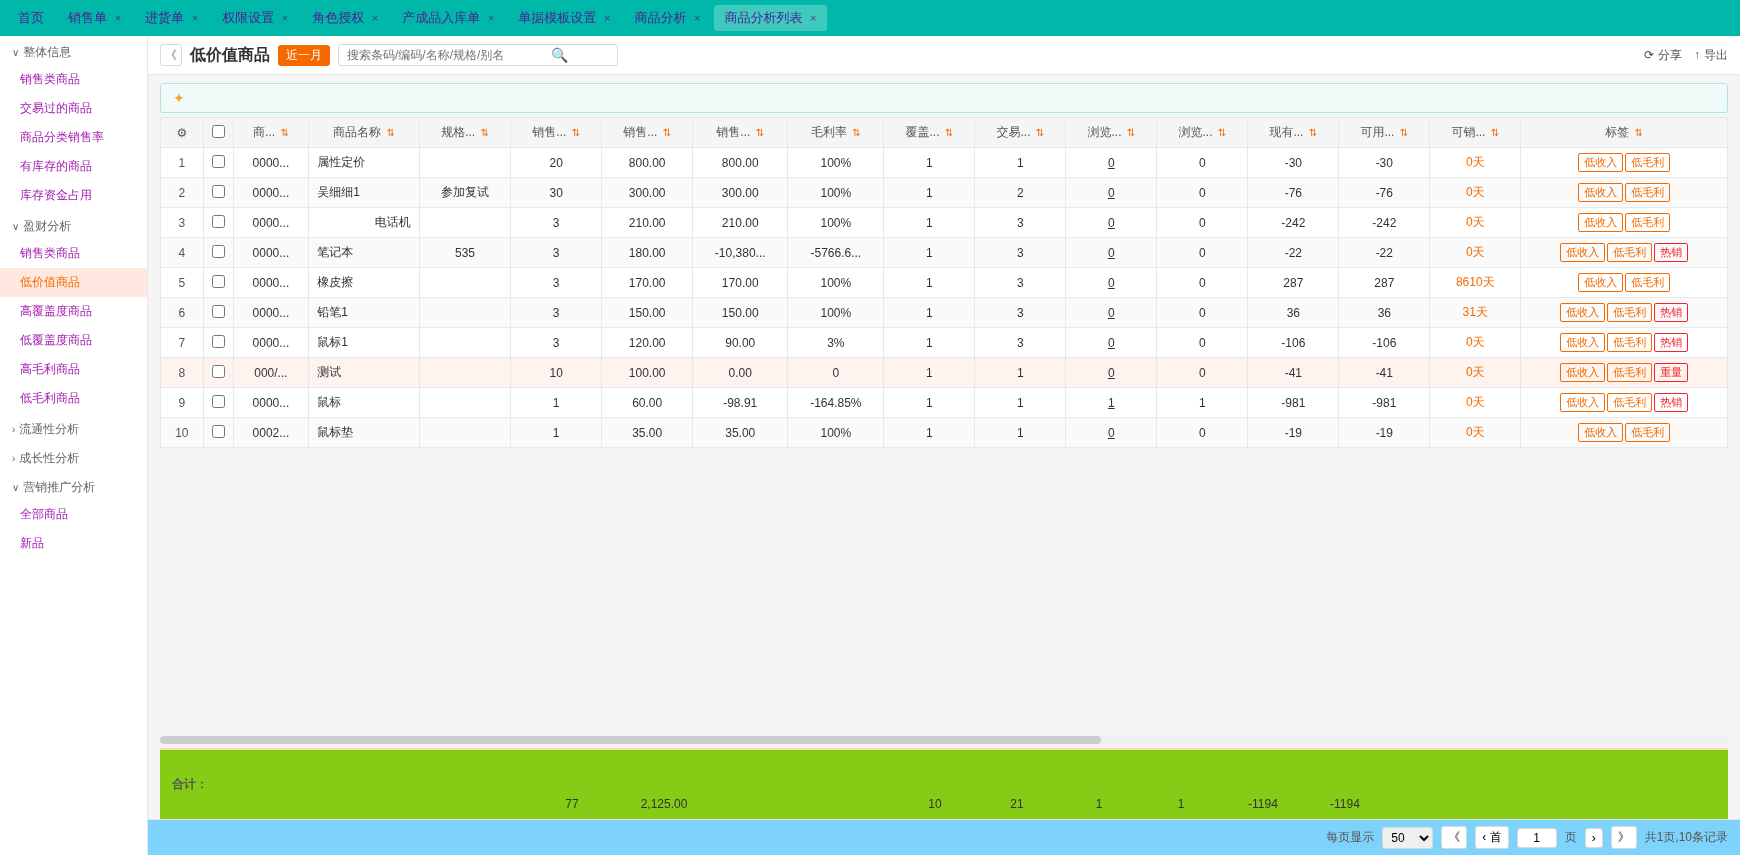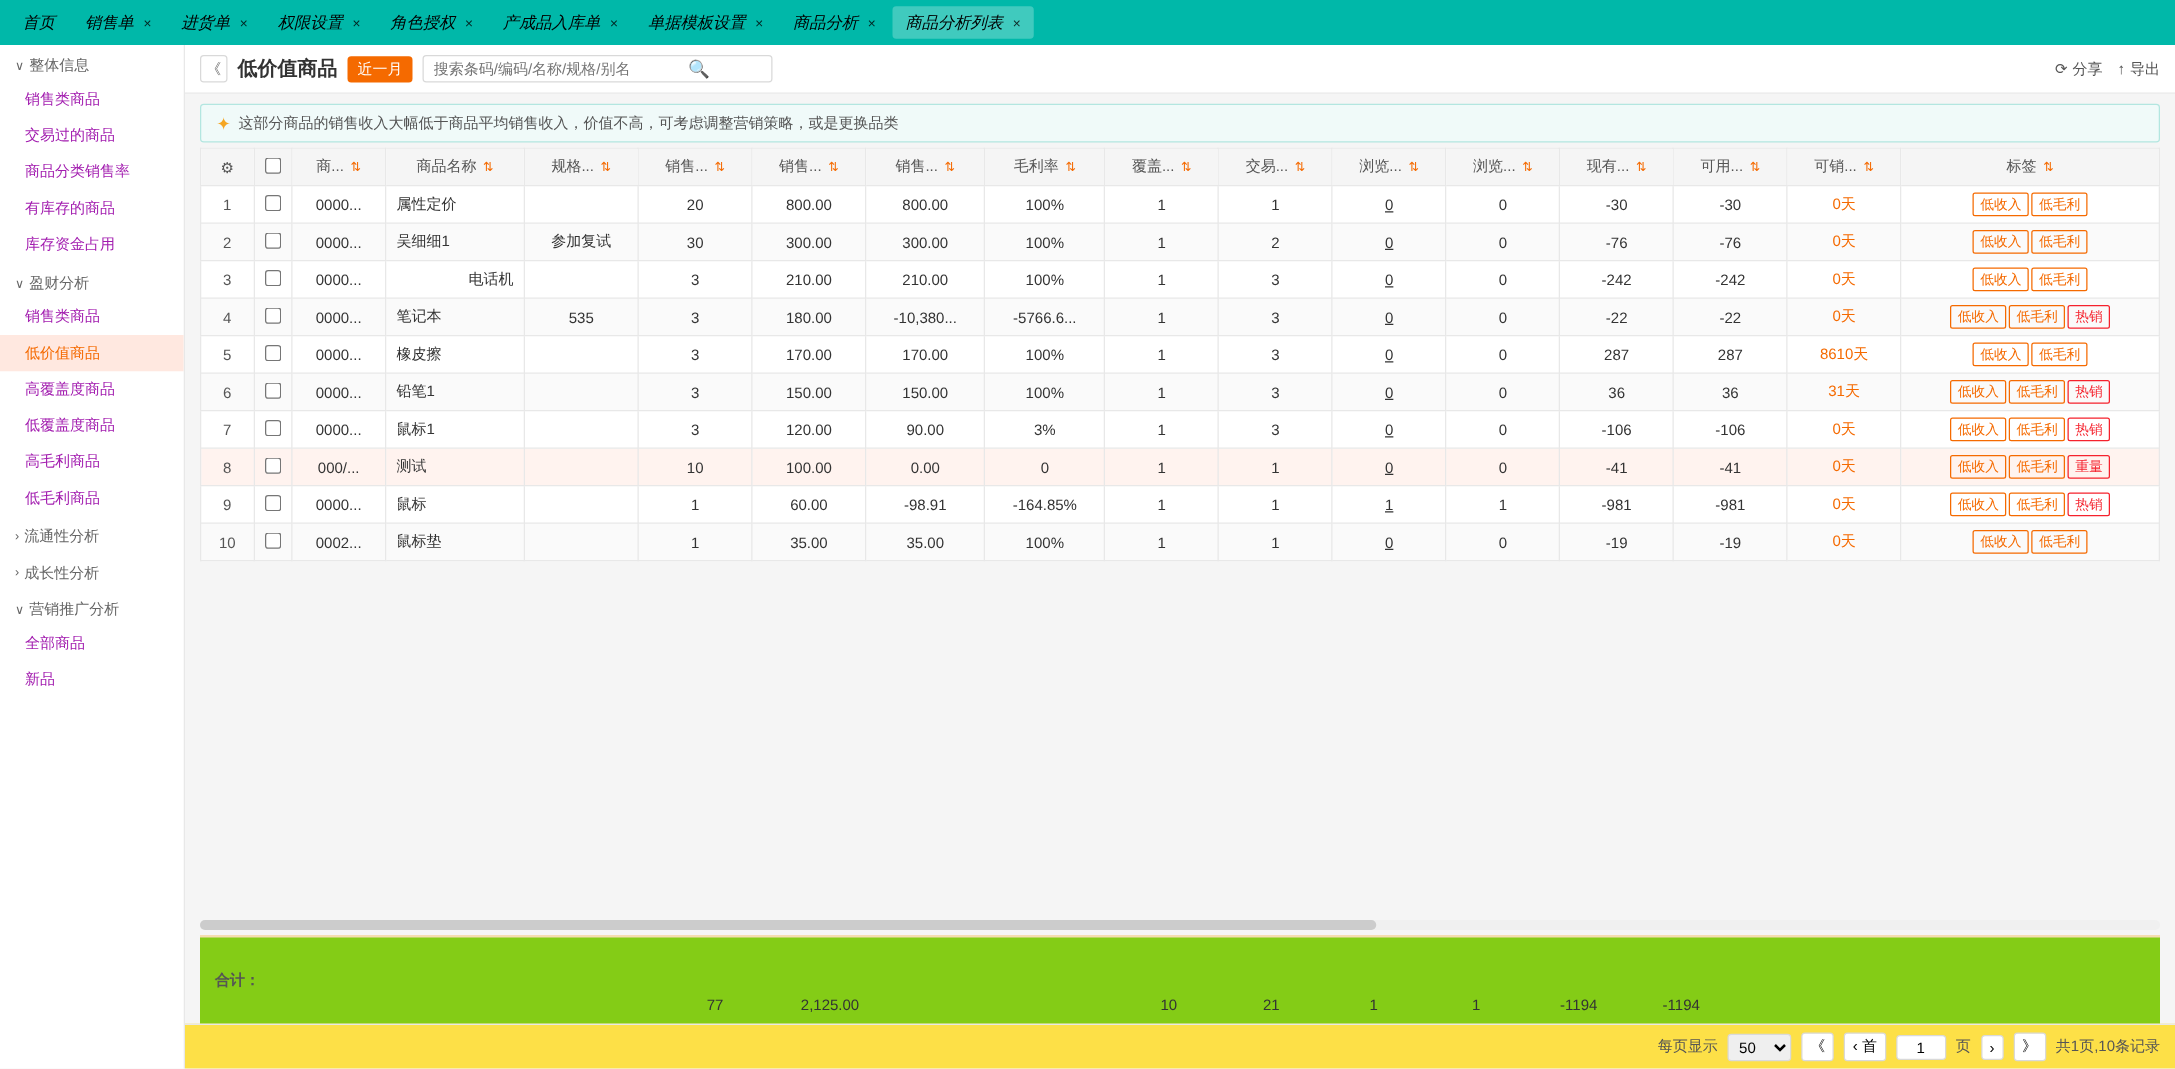--- a/index.html
+++ b/index.html
@@ -8,27 +8,26 @@
     
     .top-nav {
       display: flex;
       align-items: center;
       background: #00b8a9;
       height: 36px;
       padding: 0 8px;
       gap: 4px;
     }
     .nav-item {
-      color: #000000;
+      color: #4c1d95;
       padding: 4px 10px;
       cursor: pointer;
       border-radius: 3px;
       white-space: nowrap;
       font-size: 13px;
-      font-style: italic;
     }
     .nav-item.active { background: rgba(255,255,255,0.25); }
     .nav-item .close-x { margin-left: 4px; opacity: 0.8; font-size: 11px; }
 
     
     .main-layout {
       display: flex;
       height: calc(855px - 36px);
     }
 
@@ -214,21 +213,21 @@
       padding: 0 8px;
       text-align: center;
     }
 
     
     .pagination-bar {
       display: flex;
       align-items: center;
       justify-content: flex-end;
       padding: 6px 12px;
-      background: #fde047;
+      background: #7dd3fc;
       border-top: 1px solid #e8e8e8;
       gap: 8px;
       font-size: 12px;
       color: #555;
     }
     .page-select {
       border: 1px solid #d9d9d9;
       border-radius: 3px;
       padding: 2px 4px;
       font-size: 12px;
@@ -342,21 +341,20 @@
         </div>
         <div class="action-btn">
           <span>↑</span>
           <span>导出</span>
         </div>
       </div>
     </div>
 
     <div class="notice-bar">
       <span class="notice-icon">✦</span>
-      <span>这部分商品的销售收入大幅低于商品平均销售收入，价值不高，可考虑调整营销策略，或是更换品类</span>
     </div>
 
     <div class="table-container">
       <table>
         <thead>
           <tr>
             <th>⚙</th>
             <th><input type="checkbox" style=""></th>
             <th>商... <span class="sort-icon">⇅</span></th>
             <th>商品名称 <span class="sort-icon">⇅</span></th>

